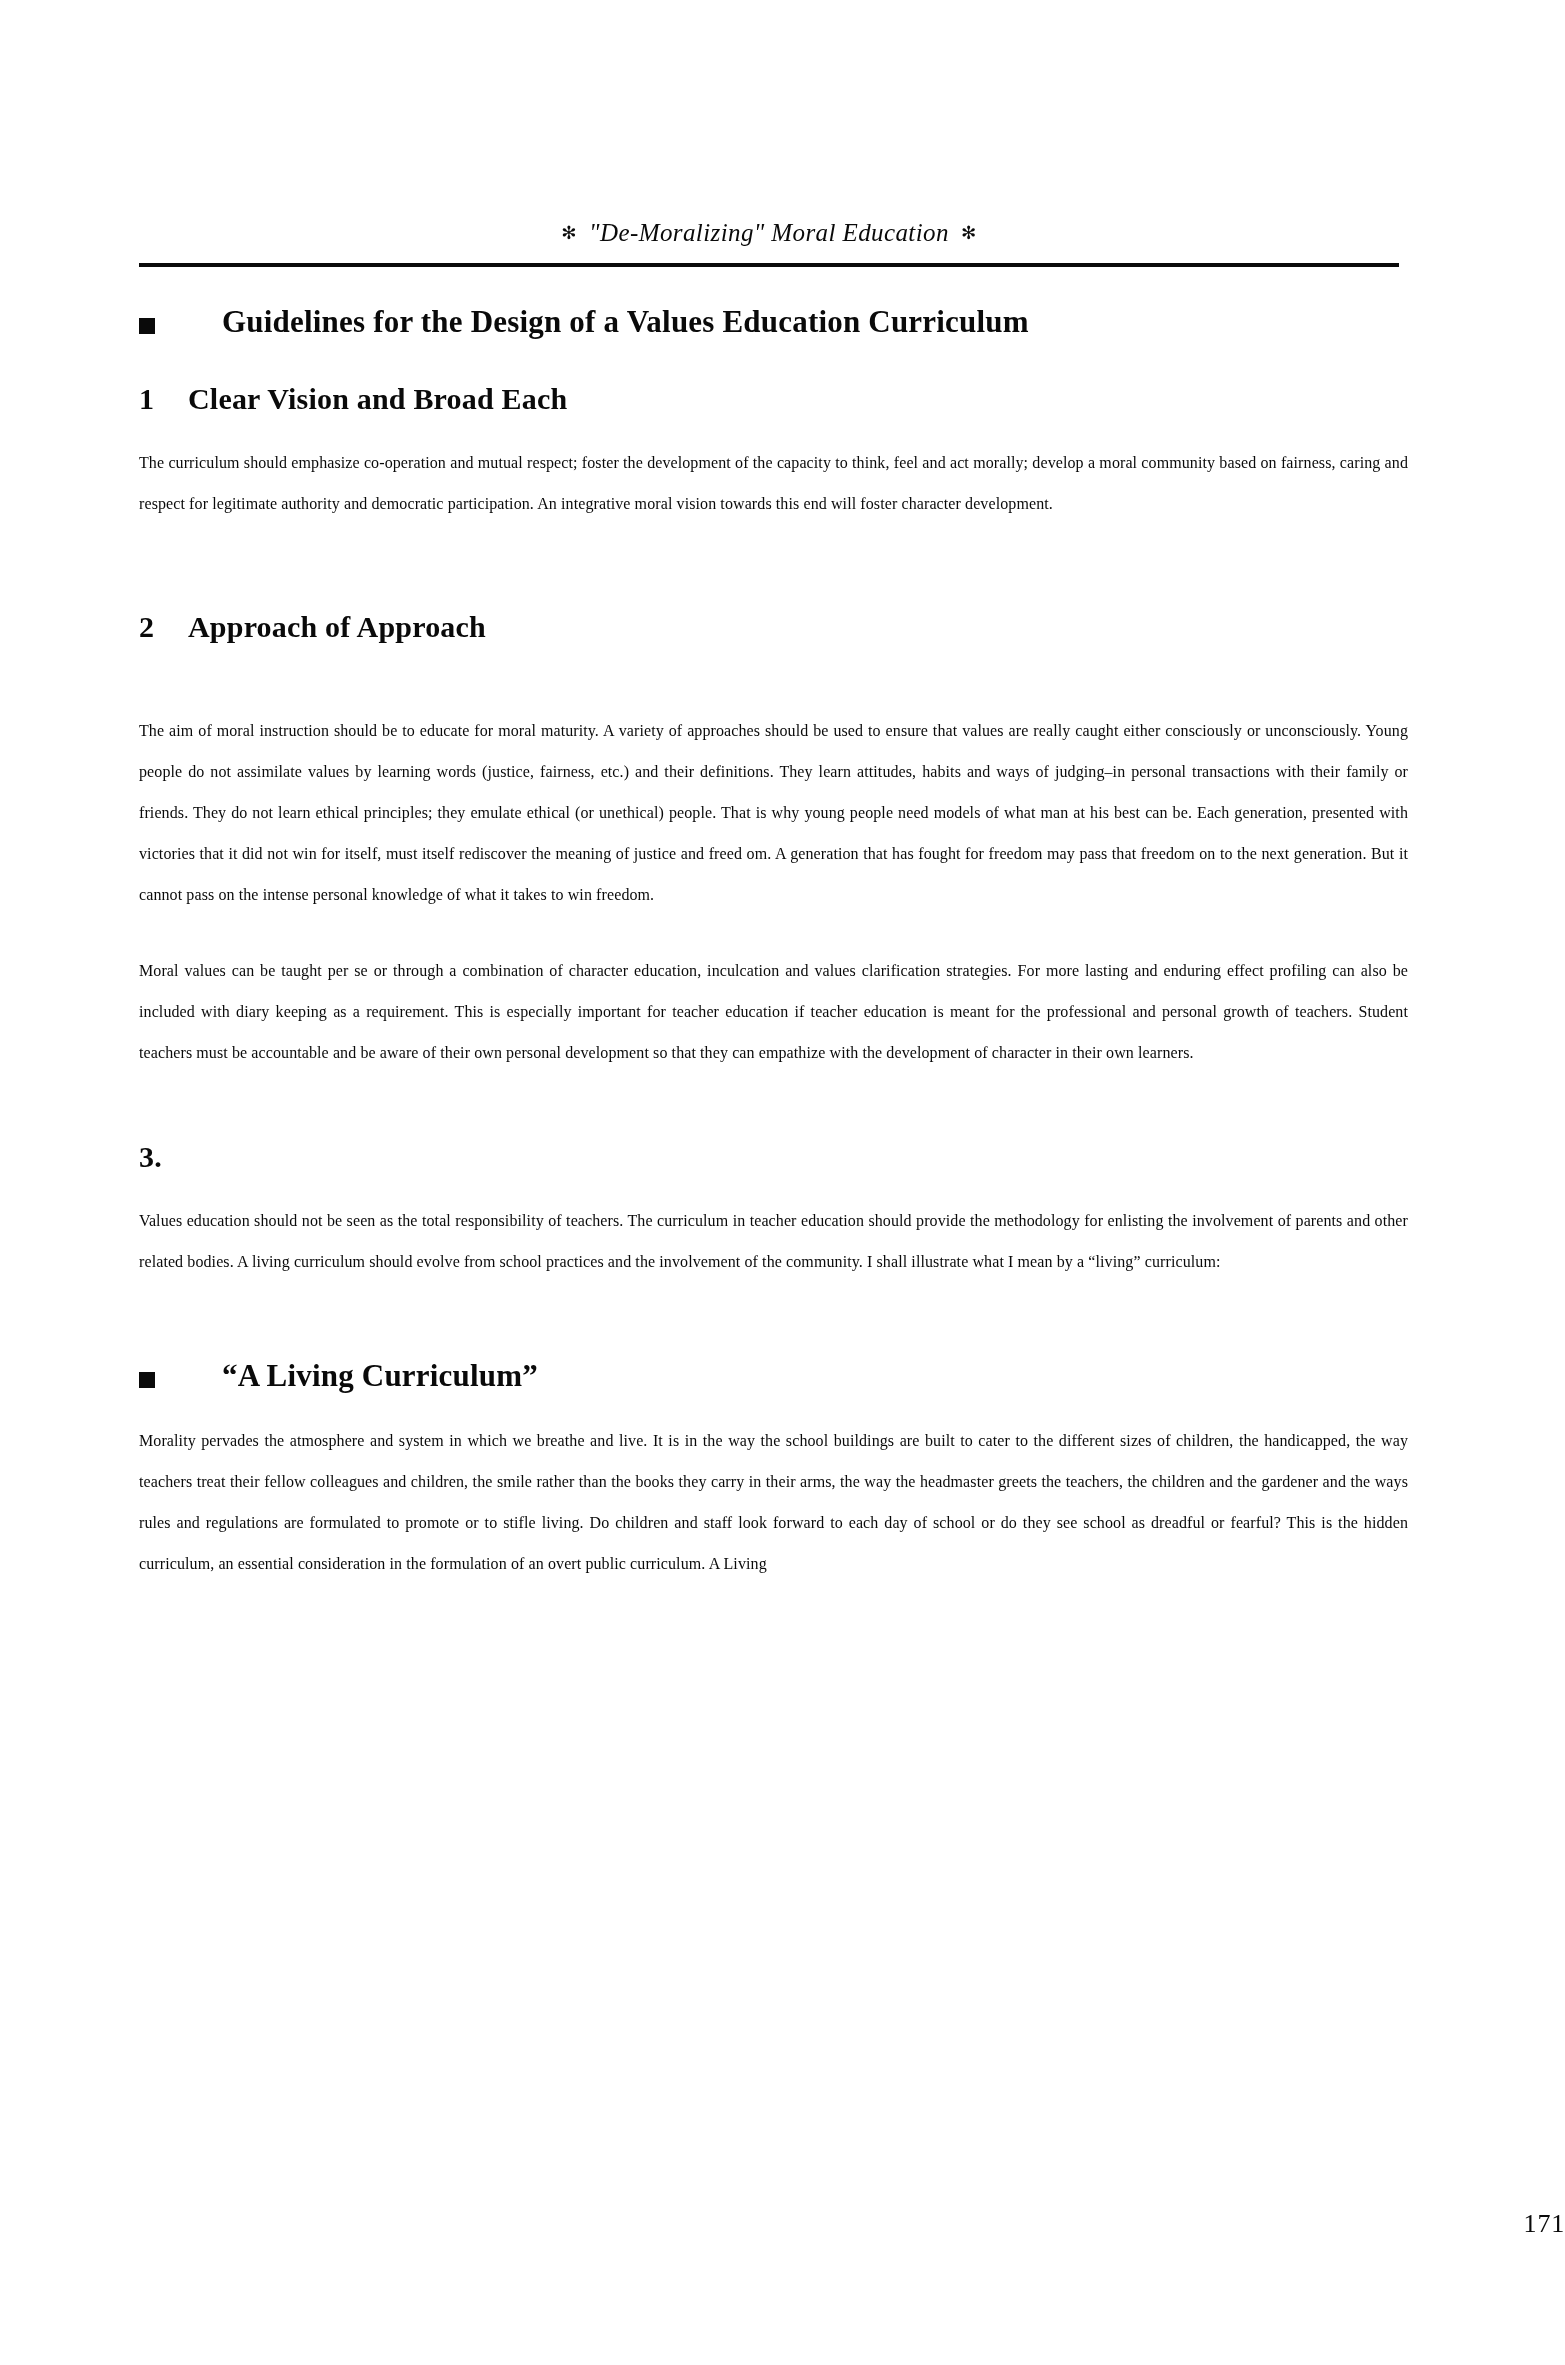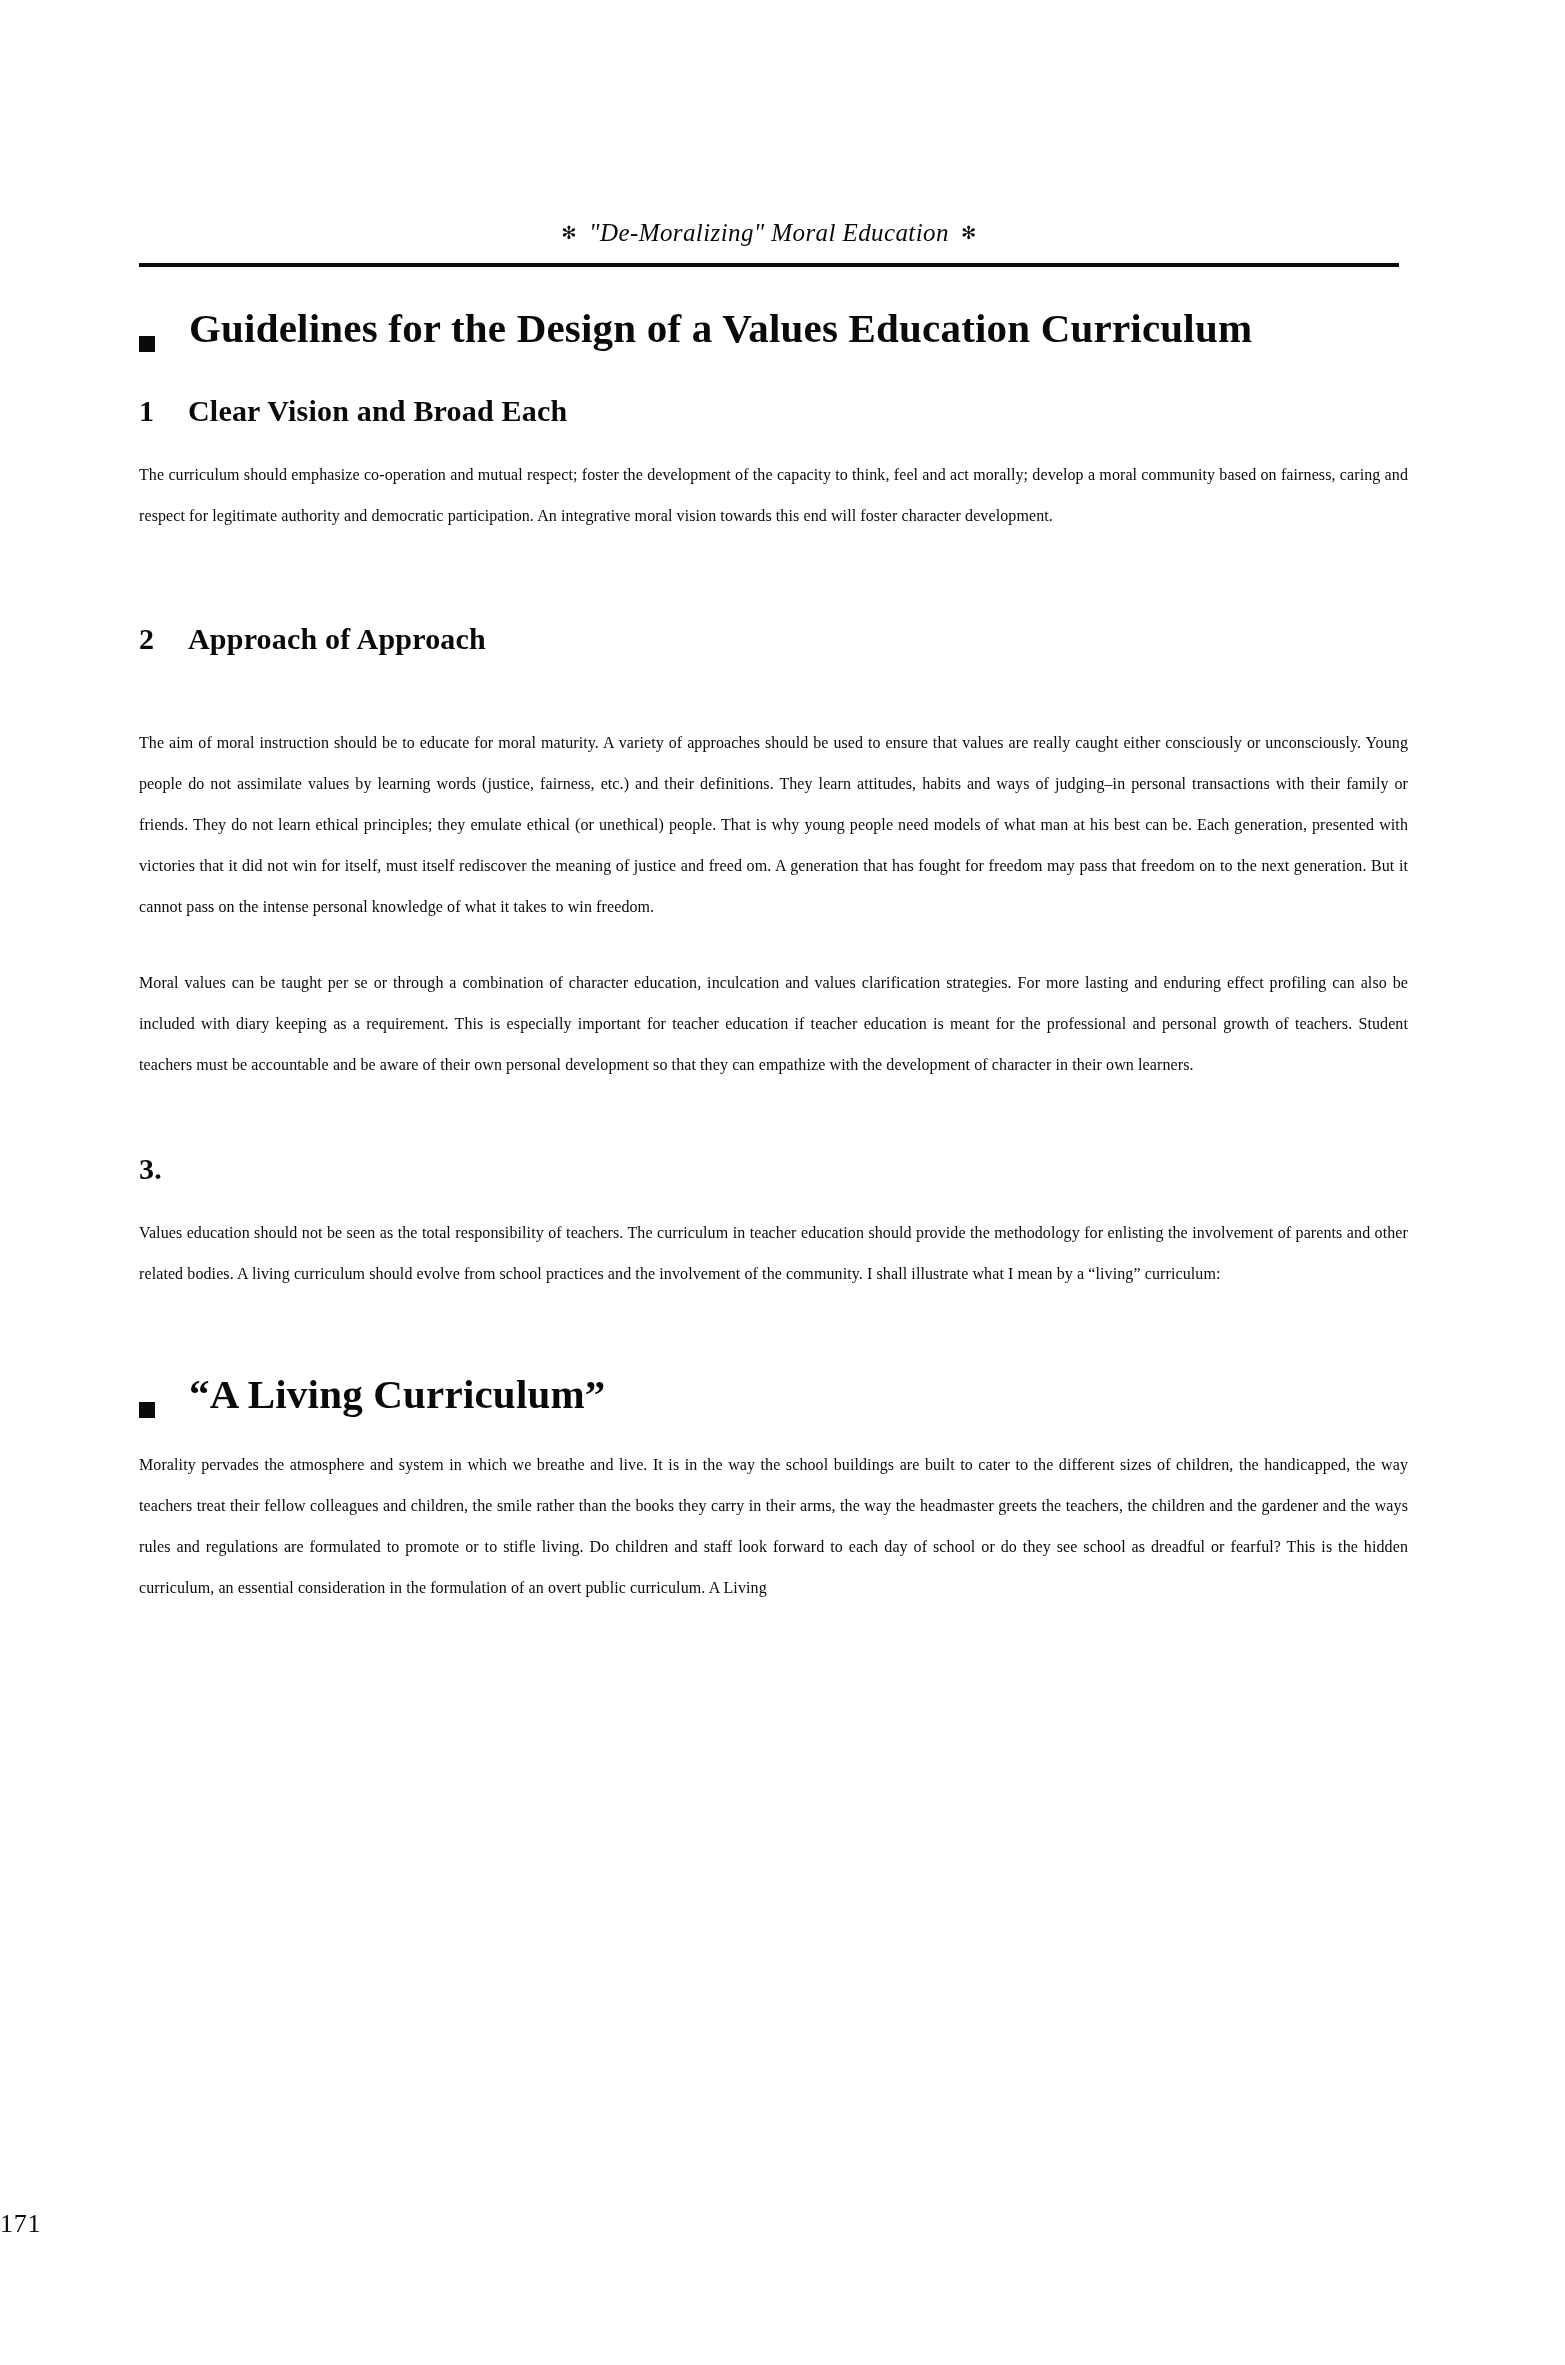--- a/index.html
+++ b/index.html
@@ -56,24 +56,25 @@
   .column {
     position: absolute;
     left: 139px;
     top: 304px;
     width: 1269px;
   }
 
   
   .h-bullet {
     display: flex;
-    align-items: flex-end;
+    align-items: flex-start;
     font-weight: bold;
-    font-size: 41px;
+    font-size: 31px;
     letter-spacing: 0.2px;
+    gap: 33px;
   }
 
   .h-bullet .sq {
     flex: 0 0 auto;
     width: 16px;
     height: 16px;
     background: #0a0a0a;
     margin-top: 13.8px;
     margin-right: 34px;
   }
@@ -113,21 +114,21 @@
   .sp-88  { height: 67px; }
   .sp-100 { height: 76px; }
   .sp-112 { height: 86px; }
 
   
   .folio {
     position: absolute;
     left: 0;
     top: 2209px;
     width: 1565px;
-    text-align: left;
+    text-align: right;
     font-size: 26px;
     letter-spacing: 0.8px;
   }
 </style>
 </head>
 <body>
 
 <div class="page">
 
   <div class="running-head">

